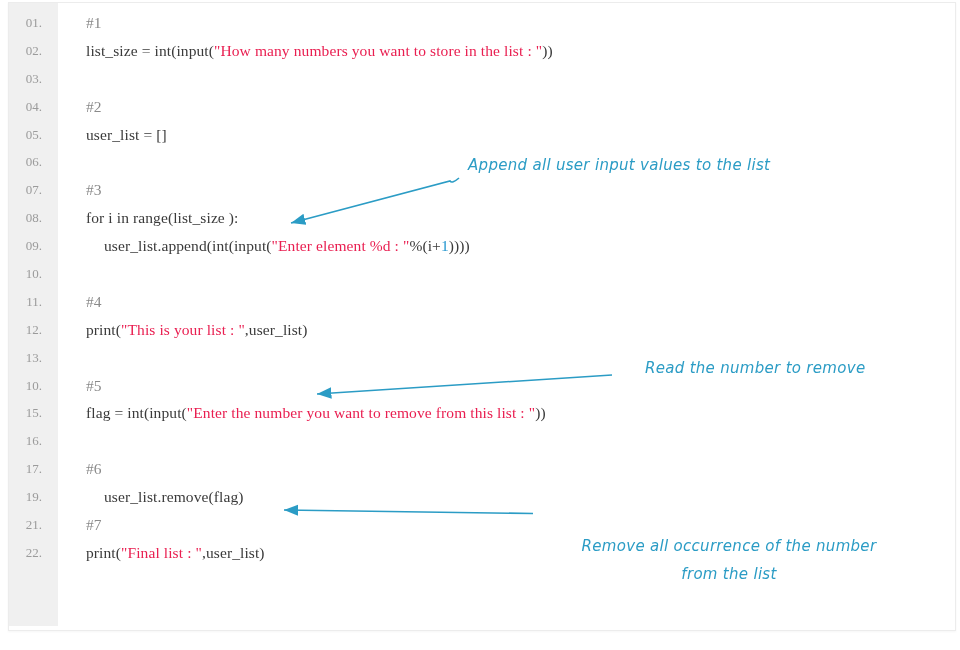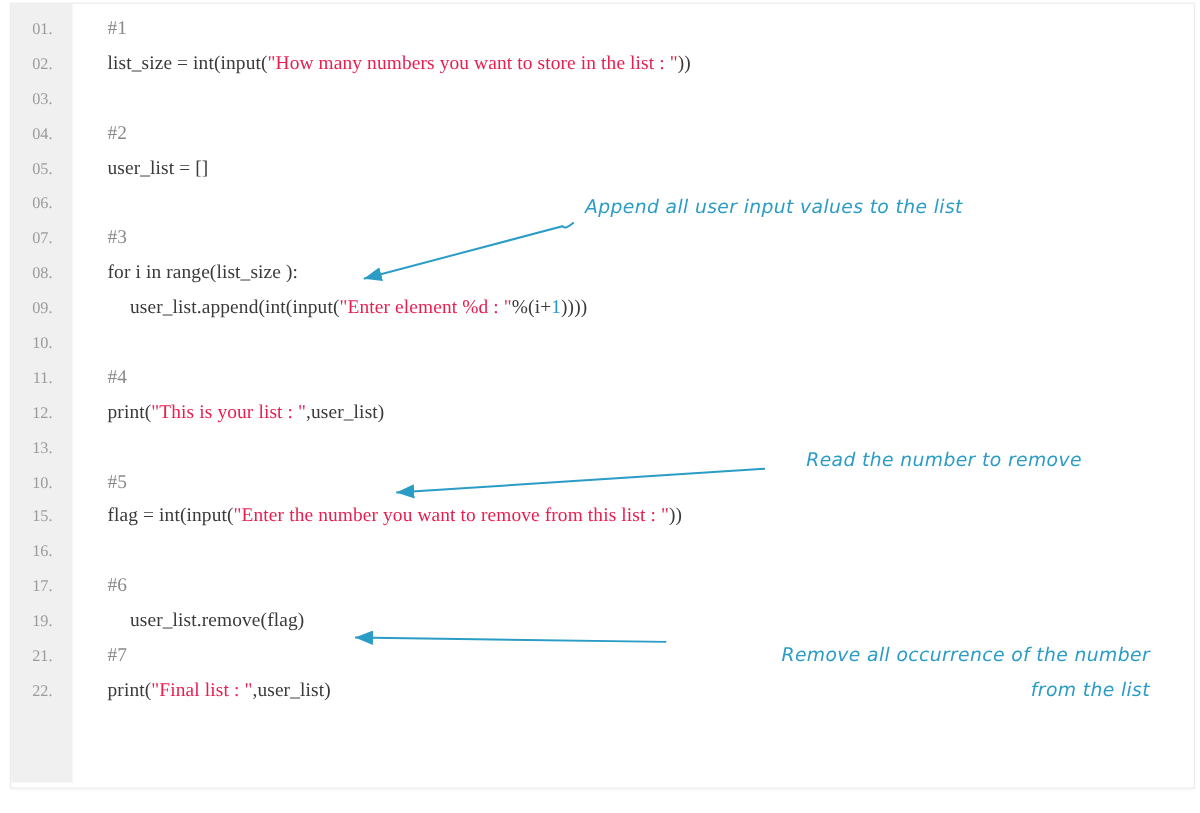--- a/index.html
+++ b/index.html
@@ -96,21 +96,21 @@
       <div class="row"><span class="num">19.</span><span class="line-content indent"><span class="seg-code">user_list.remove(flag)</span></span></div>
       <div class="row"><span class="num">21.</span><span class="line-content"><span class="seg-comment">#7</span></span></div>
       <div class="row"><span class="num">22.</span><span class="line-content"><span class="seg-code">print(</span><span class="seg-string">"Final list : "</span><span class="seg-code">,user_list)</span></span></div>
     </div>
 </div>
 
 <div class="anno" style="left:468px; top:156px;">Append all user input values to the list</div>
 
 <div class="anno" style="left:621px; top:359px;margin-left:24px;">Read the number to remove</div>
 
-<div class="anno anno-block" style="left:538px; top:510px; width:382px;text-align:right;">
+<div class="anno anno-block" style="left:538px; top:532px; width:382px;">
   <div>Remove all occurrence of the number</div>
   <div>from the list</div>
 </div>
 
 <svg class="arrows" viewBox="0 0 960 650">
   <defs>
     <marker id="ah" viewBox="0 0 10 8" refX="10" refY="4" markerWidth="9" markerHeight="7.2" orient="auto">
       <path d="M0,0 L10,4 L0,8 z" fill="#2b9cc5"></path>
     </marker>
   </defs>

